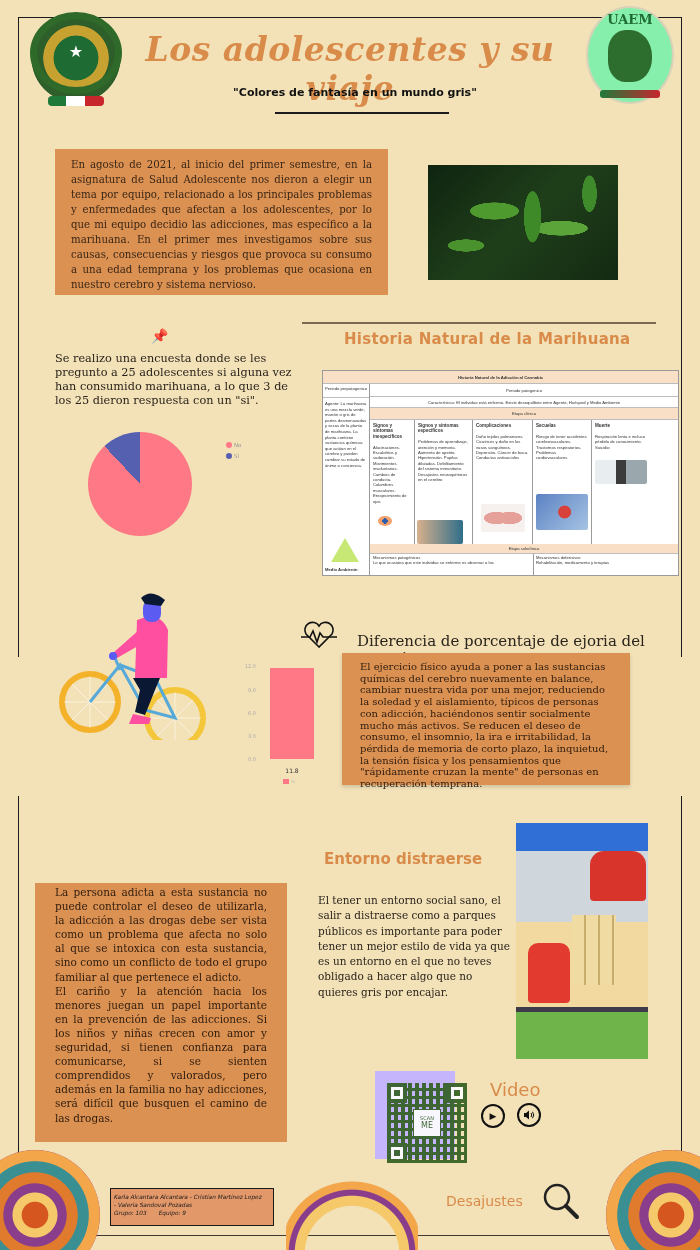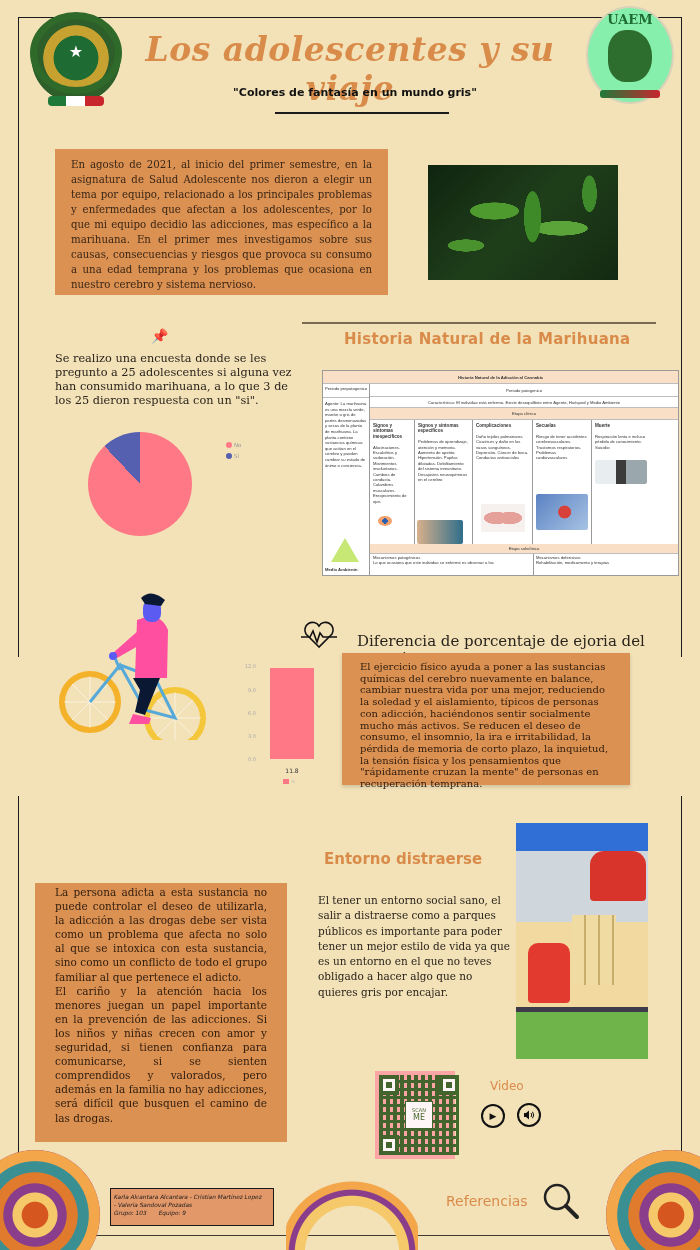--- a/index.html
+++ b/index.html
@@ -72,29 +72,29 @@
   .env-text { position: absolute; left: 318px; top: 893px; width: 195px; font-size: 10.5px; line-height: 15.3px; color: #2a241c; }
   .photo-park { position: absolute; left: 516px; top: 823px; width: 132px; height: 236px; background:
     linear-gradient(180deg, #2f6fd6 0 12%, transparent 12%),
     linear-gradient(180deg, transparent 0 42%, #f2d9a0 42% 78%, transparent 78%),
     linear-gradient(180deg, #cfd7dc 0 45%, #3d3a4a 45% 80%, #6fb34b 80%);
   }
   .photo-park .kid { position:absolute; left: 12px; top: 120px; width: 42px; height: 60px; background: #e23a2e; border-radius: 10px 10px 4px 4px; }
   .photo-park .adult { position:absolute; left: 74px; top: 28px; width: 56px; height: 50px; background: #d8342b; border-radius: 14px 14px 4px 4px; }
   .photo-park .cans { position:absolute; left: 56px; top: 92px; width: 44px; height: 70px; background: repeating-linear-gradient(90deg, #f0dca2 0 12px, #c9ad6c 12px 14px); }
 
-  .qr { position: absolute; left: 375px; top: 1071px; width: 80px; height: 88px; background: #fca5a5; padding: 4px; }
+  .qr { position: absolute; left: 375px; top: 1071px; width: 80px; height: 88px; background: #c4b5fd; padding: 12px; }
   .qr-grid { width: 80px; height: 80px; background:
     repeating-linear-gradient(90deg, #2f5e1f 0 4px, transparent 4px 7px),
     repeating-linear-gradient(0deg, #2f5e1f 0 3px, transparent 3px 8px); opacity: 0.9; position: relative; }
   .qr-finder { position: absolute; width: 20px; height: 20px; border: 4px solid #2f5e1f; background: #fff; }
   .qr-finder::after { content: ""; position: absolute; left: 3px; top: 3px; width: 6px; height: 6px; background: #2f5e1f; }
   .qr-center { position: absolute; left: 26px; top: 26px; width: 28px; height: 28px; background: #fff; border: 1px solid #2f5e1f; font-family: "DejaVu Sans", sans-serif; font-size: 5px; text-align: center; color: #2f5e1f; line-height: 7px; padding-top: 5px; }
 
-  .video-title { position: absolute; left: 490px; top: 1079px; font-family: "DejaVu Sans", sans-serif; font-size: 12px; color: #d98b4a; }
+  .video-title { position: absolute; left: 490px; top: 1079px; font-family: "DejaVu Sans", sans-serif; font-size: 18px; color: #d98b4a; }
   .circle-btn { position: absolute; width: 24px; height: 24px; border: 2px solid #111; border-radius: 50%; display: flex; align-items: center; justify-content: center; font-size: 9px; color: #111; }
   .play-button { left: 481px; top: 1104px; }
   .volume-button { left: 517px; top: 1103px; font-size: 8px; }
 
   .credits { position: absolute; left: 110px; top: 1188px; width: 164px; height: 38px; background: #e3986a; border: 1.5px solid #1b1b1b; padding: 4px 3px; font-family: "DejaVu Sans", sans-serif; font-style: italic; font-size: 5.8px; line-height: 8px; color: #1b1b1b; }
   .credits .row3 span { margin-right: 12px; }
 
   .ref-label { position: absolute; left: 446px; top: 1193px; font-family: "DejaVu Sans", sans-serif; font-size: 14px; color: #d98b4a; }
   .ref-search { position: absolute; left: 540px; top: 1180px; width: 42px; height: 42px; }
 
@@ -281,17 +281,17 @@
 <div class="mandala m-right"></div>
 <div class="m-center-outer"></div>
 <div class="mandala m-center"></div>
 
 <div class="credits">
   <div>Karla Alcantara Alcantara - Cristian Martinez Lopez</div>
   <div>- Valeria Sandoval Pozadas</div>
   <div class="row3"><span>Grupo: 103</span><span>Equipo: 9</span></div>
 </div>
 
-<div class="ref-label">Referencias</div>
+<div class="ref-label">Desajustes</div>
 <svg class="ref-search" viewBox="0 0 42 42">
   <circle cx="17" cy="17" r="12" fill="none" stroke="#222" stroke-width="2.5"></circle>
   <line x1="26" y1="26" x2="37" y2="37" stroke="#222" stroke-width="4" stroke-linecap="round"></line>
 </svg>
 
 </body></html>

